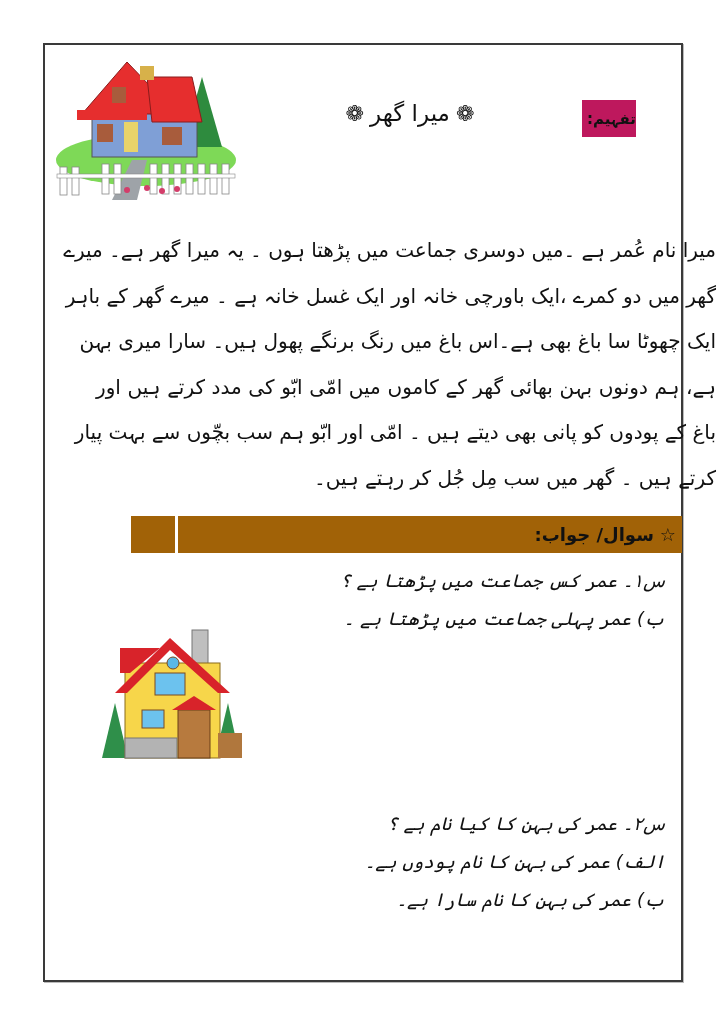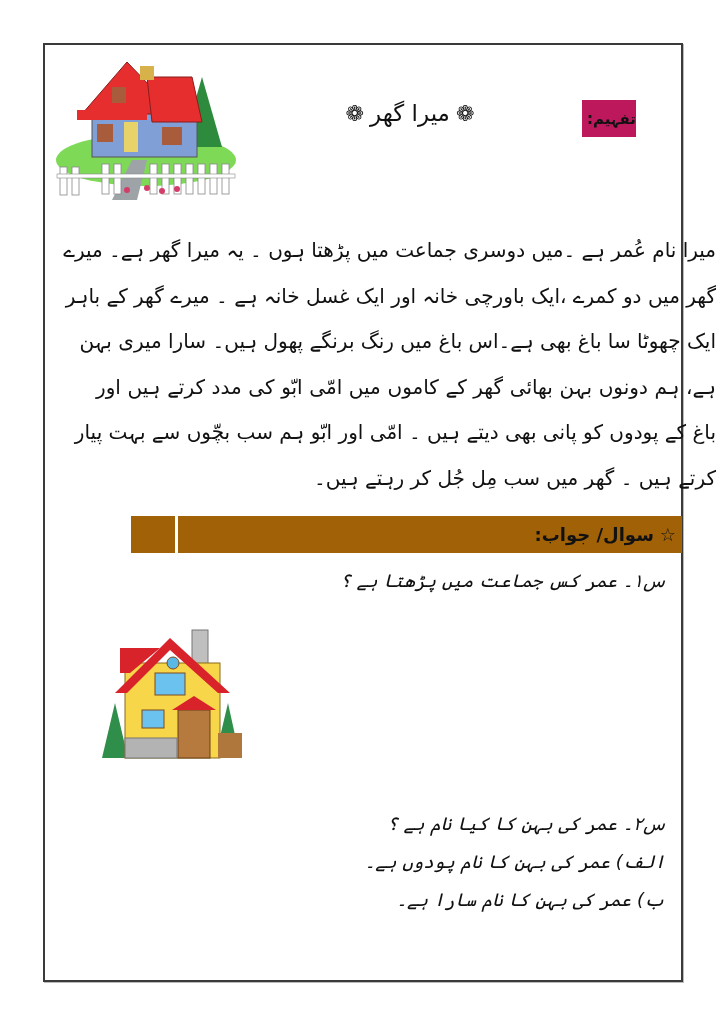--- a/index.html
+++ b/index.html
@@ -101,20 +101,21 @@
 
 <div class="bar">
   <div class="bar-gap"></div>
   <div class="bar-title urdu">
     <span class="star">☆</span><span>سوال/ جواب:</span>
   </div>
 </div>
 
 <div class="qa q1 urdu">
   <div class="row">س۱۔ عمر کس جماعت میں پڑھتا ہے ؟</div>
+  <div class="row">ب) عمر پہلی جماعت میں پڑھتا ہے ۔</div>
 </div>
 
 <div class="img-house2">
   <svg width="160" height="150" viewBox="0 0 160 150">
     <polygon points="12,140 25,85 38,140" fill="#2f8f4a"></polygon>
     <polygon points="125,140 138,85 150,140" fill="#2f8f4a"></polygon>
     <rect x="102" y="12" width="16" height="35" fill="#bfbfbf" stroke="#777"></rect>
     <rect x="35" y="45" width="95" height="95" fill="#f7d64a" stroke="#8a6a1a"></rect>
     <polygon points="25,75 80,20 140,75 128,75 80,32 37,75" fill="#d8232a"></polygon>
     <polygon points="30,30 70,30 40,55 30,55" fill="#d8232a"></polygon>

